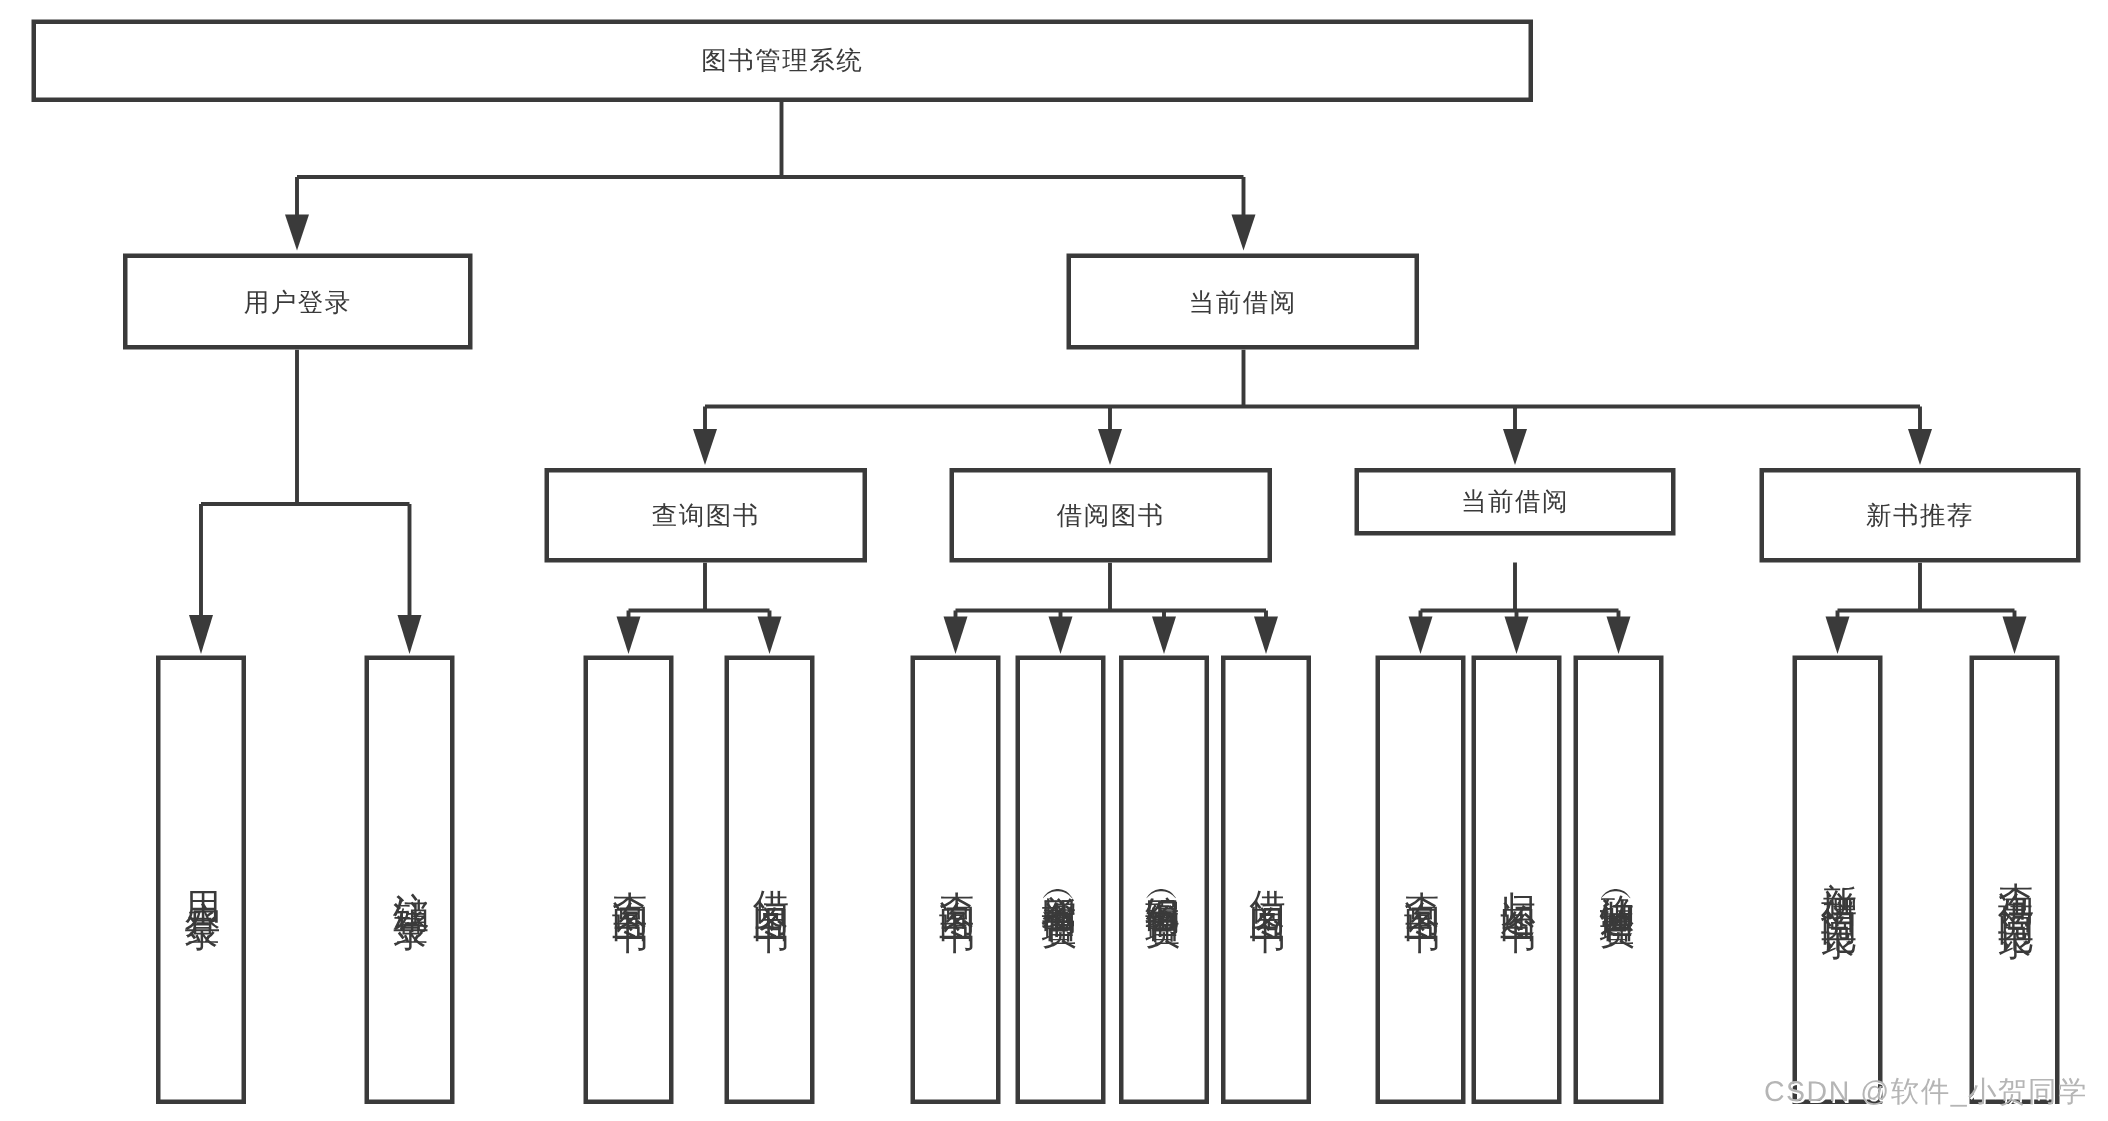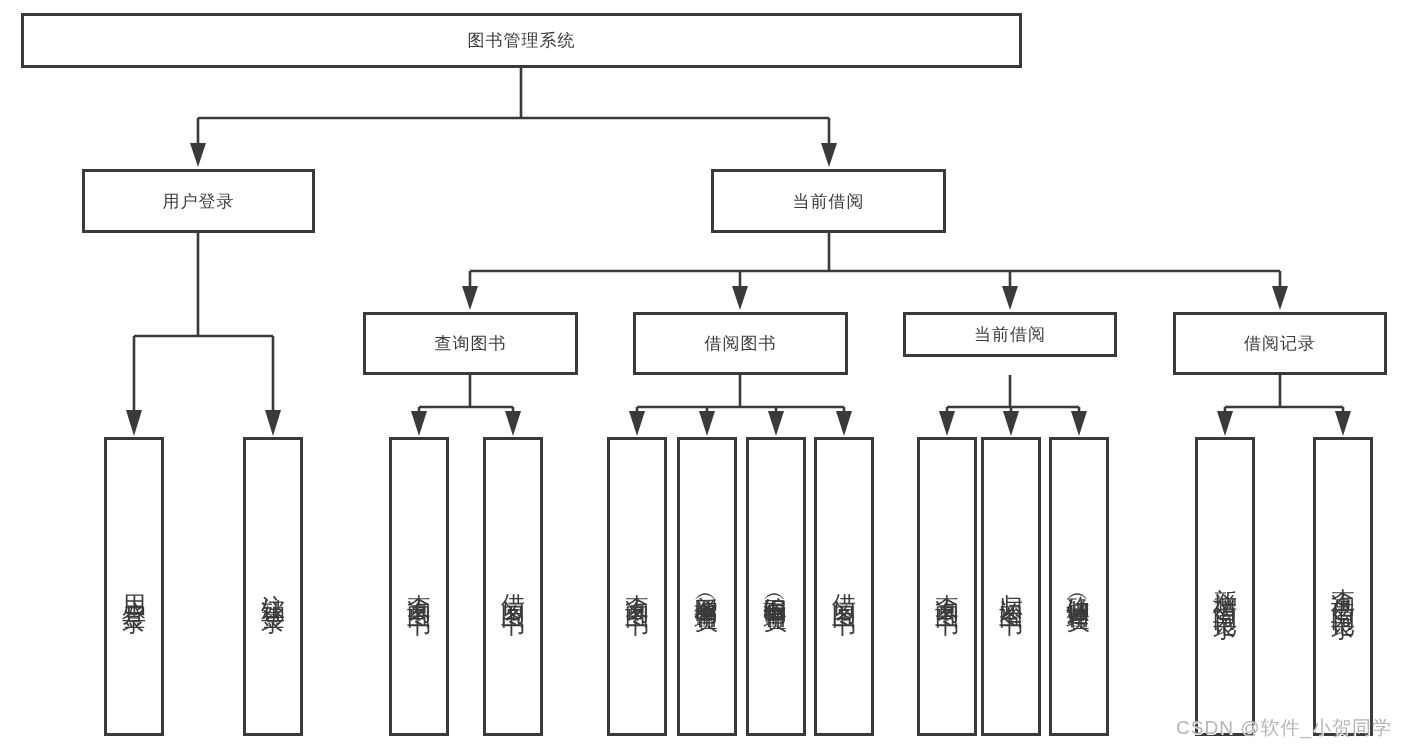--- a/index.html
+++ b/index.html
@@ -60,21 +60,21 @@
   </svg>
 
   <div class="node h" style="left:21px;top:13px;width:1001px;height:55px">图书管理系统</div>
 
   <div class="node h" style="left:82px;top:169px;width:233px;height:64px">用户登录</div>
   <div class="node h" style="left:711px;top:169px;width:235px;height:64px">当前借阅</div>
 
   <div class="node h" style="left:363px;top:312px;width:215px;height:63px">查询图书</div>
   <div class="node h" style="left:633px;top:312px;width:215px;height:63px">借阅图书</div>
   <div class="node h" style="left:903px;top:312px;width:214px;height:45px">当前借阅</div>
-  <div class="node h" style="left:1173px;top:312px;width:214px;height:63px">借阅记录</div>
+  <div class="node h" style="left:1173px;top:312px;width:214px;height:63px">新书推荐</div>
 
   <div class="node v" style="left:104px;top:437px;width:60px;height:299px">用户登录</div>
   <div class="node v" style="left:243px;top:437px;width:60px;height:299px">注销登录</div>
 
   <div class="node v" style="left:389px;top:437px;width:60px;height:299px">查询图书</div>
   <div class="node v" style="left:483px;top:437px;width:60px;height:299px">借阅图书</div>
 
   <div class="node v" style="left:607px;top:437px;width:60px;height:299px">查询图书</div>
   <div class="node v tight" style="left:677px;top:437px;width:60px;height:299px">新增图书（管理员）</div>
   <div class="node v tight" style="left:746px;top:437px;width:60px;height:299px">编辑图书（管理员）</div>

